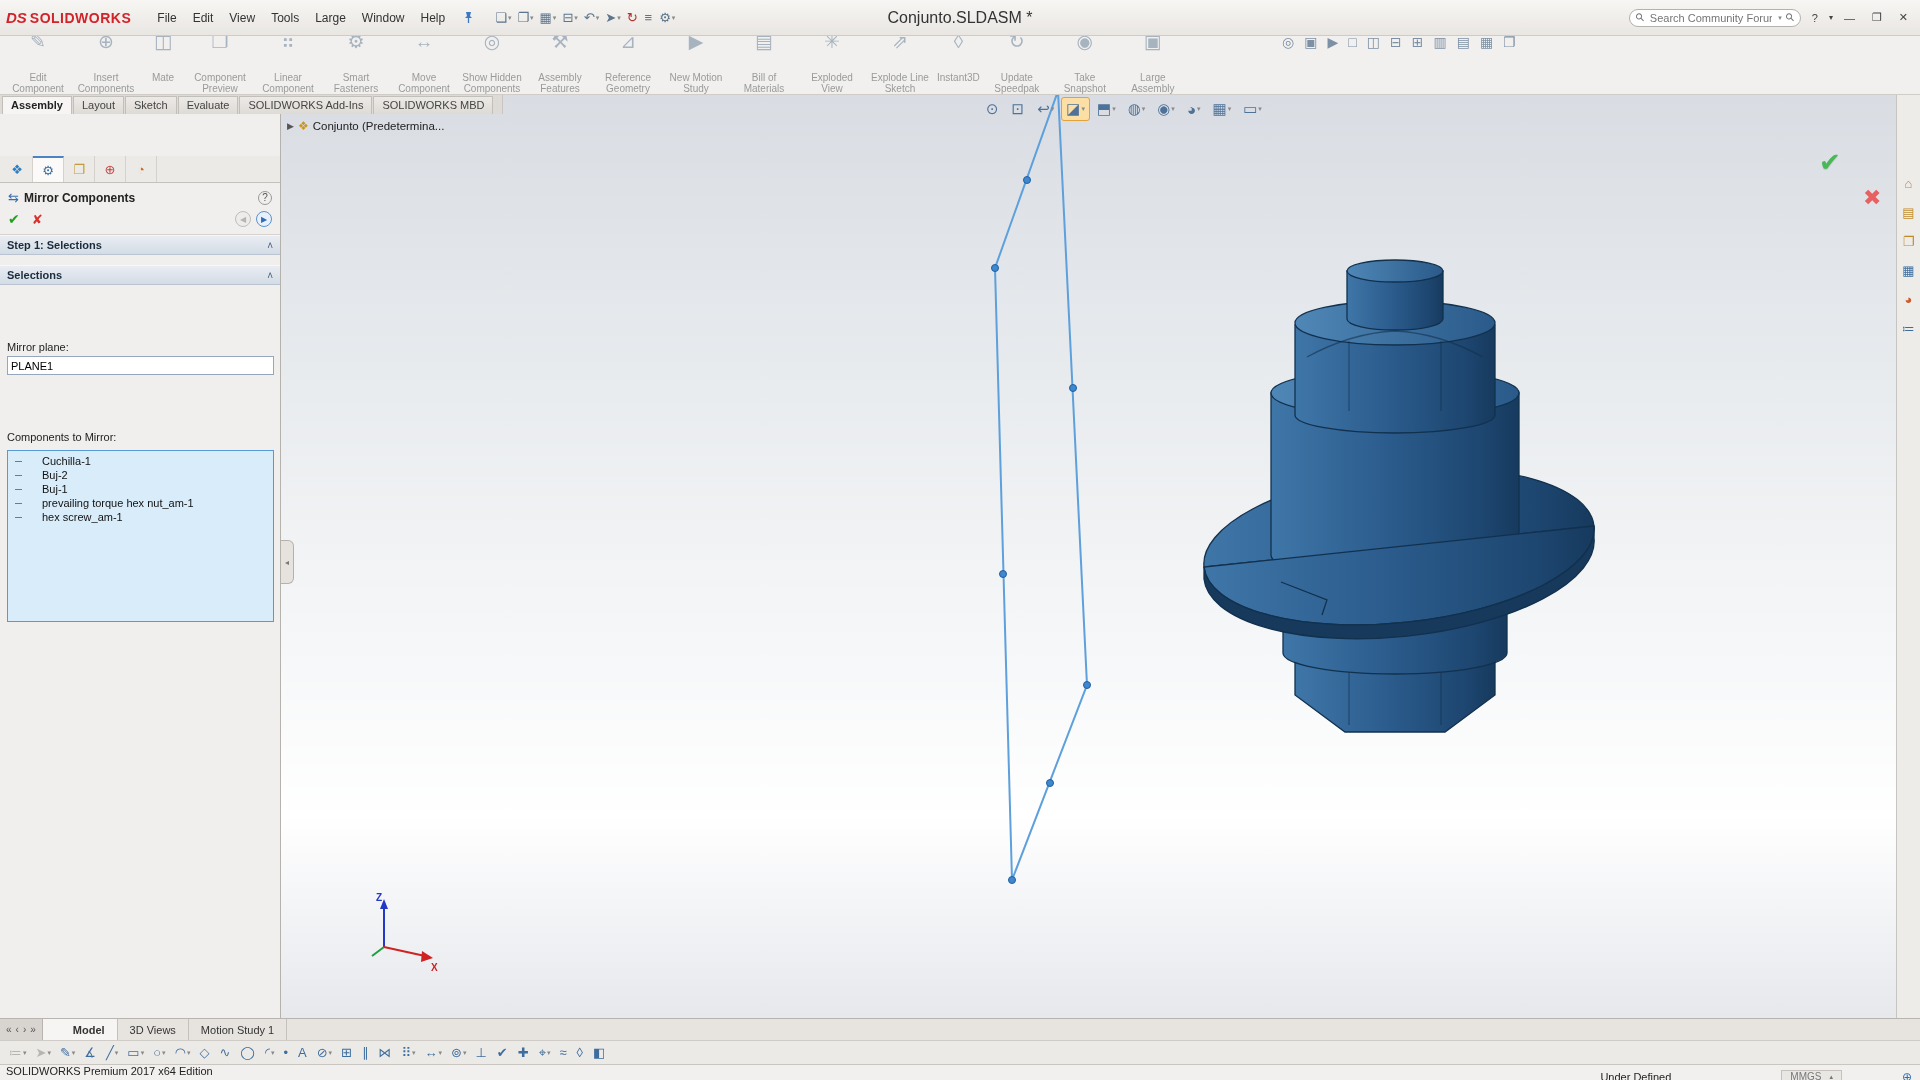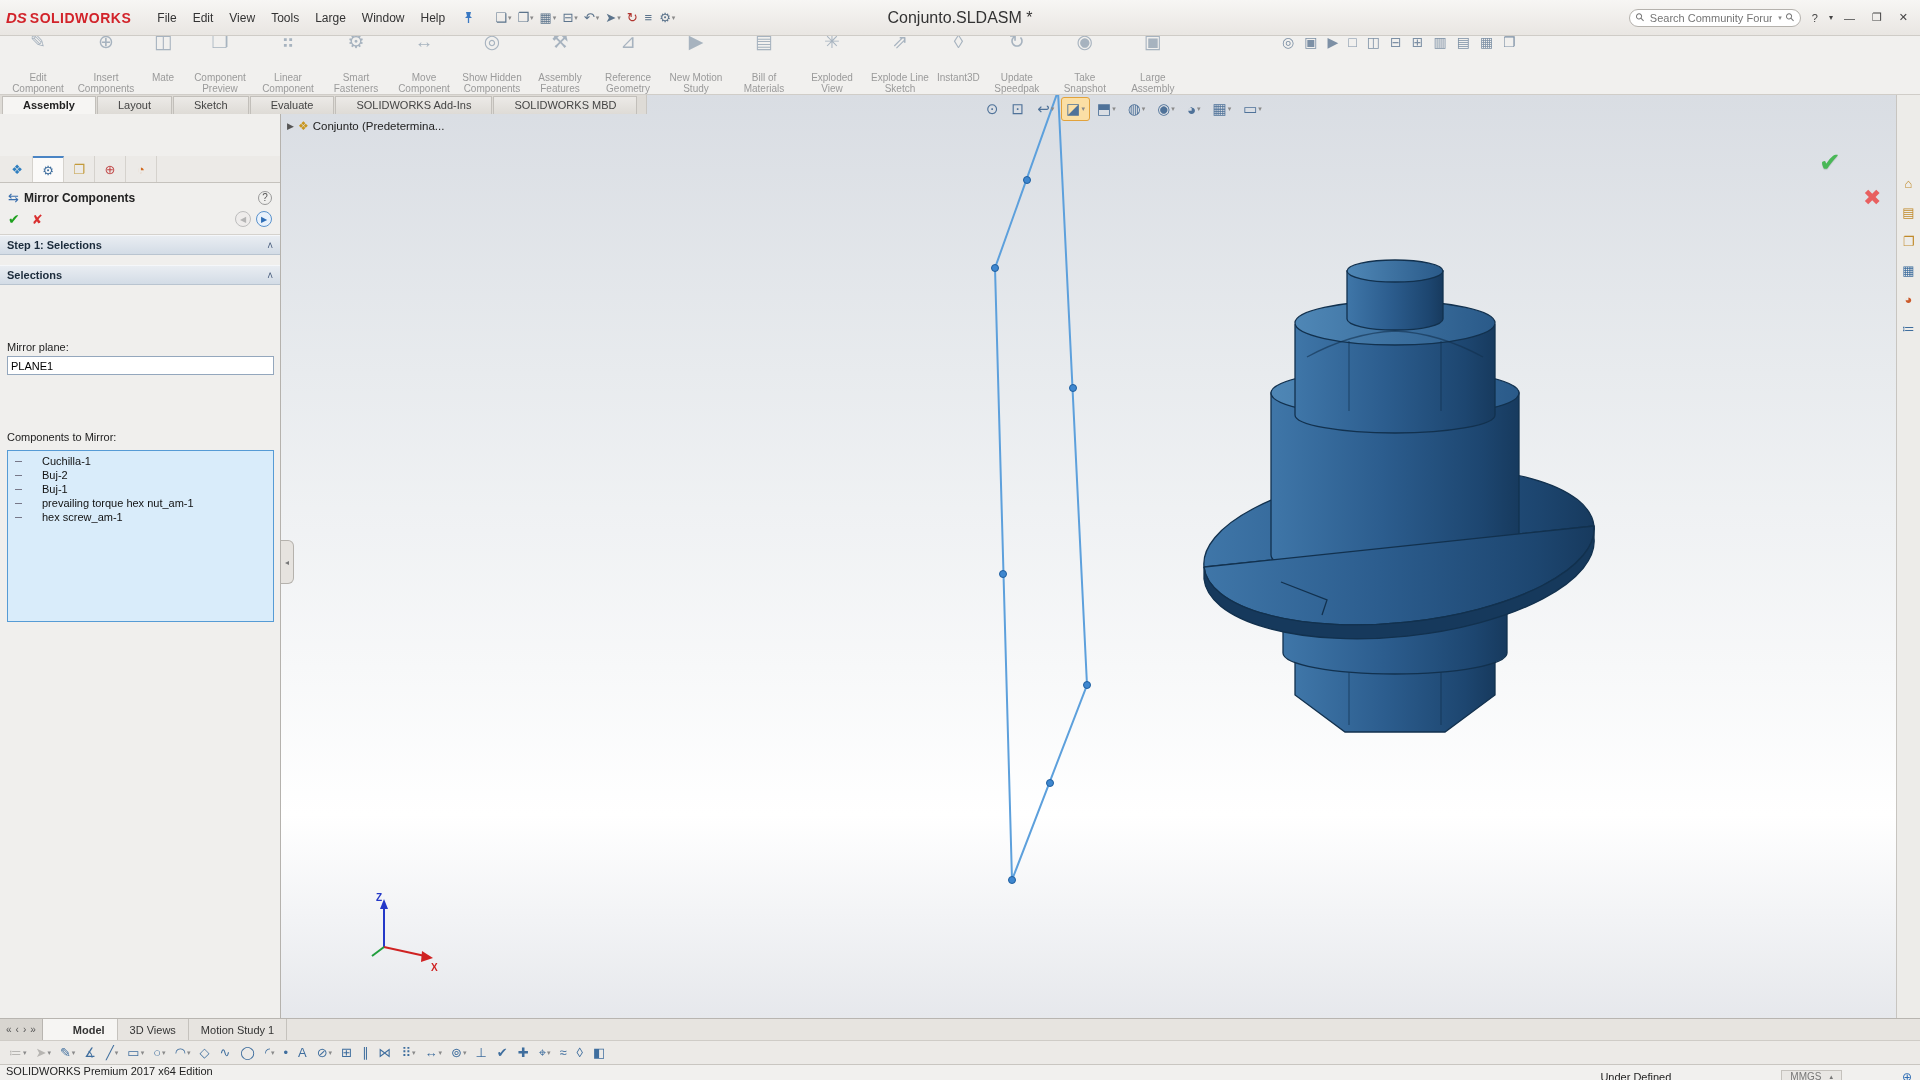--- a/index.html
+++ b/index.html
@@ -42,21 +42,21 @@
     padding:4px 3px 1px; color:#9a9a9a; }
   .rbtn .ic { font-size:19px; line-height:24px; height:24px; color:#a7b3bf; }
   .rbtn .lbl { font-size:10px; line-height:11px; text-align:center; margin-top:18px; }
   .rbtn .dd { font-size:7px; color:#a7a7a7; margin-top:1px; }
   .ribbon-right { position:absolute; left:1280px; top:6px; display:flex; gap:6px; align-items:center; }
   .rr-icon { font-size:14px; color:#7d90a5; padding:2px; }
 
   
   .cmdtabs { position:absolute; left:0; top:95px; height:19px; display:flex; align-items:flex-end;
     background:#dedbd6; padding:0 8px 0 2px; border-right:1px solid #c9c6c1; z-index:50; }
-  .ctab { font-size:11px; padding:2px 20px 3px; color:#444; border:1px solid #c2bfba; border-bottom:none;
+  .ctab { font-size:11px; padding:2px 8px 3px; color:#444; border:1px solid #c2bfba; border-bottom:none;
     background:linear-gradient(#eceae7,#dedbd6); margin-right:1px; white-space:nowrap; }
   .ctab.active { background:#f6f5f3; font-weight:bold; color:#222; }
 
   
   .graphics { position:absolute; left:281px; top:95px; width:1615px; height:923px;
     background:linear-gradient(180deg,#d9dde3 0%,#e8ebee 30%,#f7f8f9 62%,#ffffff 78%,#e6e8ec 100%);
     overflow:hidden; z-index:10; }
   .scene { position:absolute; left:0; top:0; z-index:1; }
   .breadcrumb { position:absolute; left:6px; top:24px; display:flex; align-items:center; gap:4px;
     font-size:11.5px; color:#222; z-index:3; }

